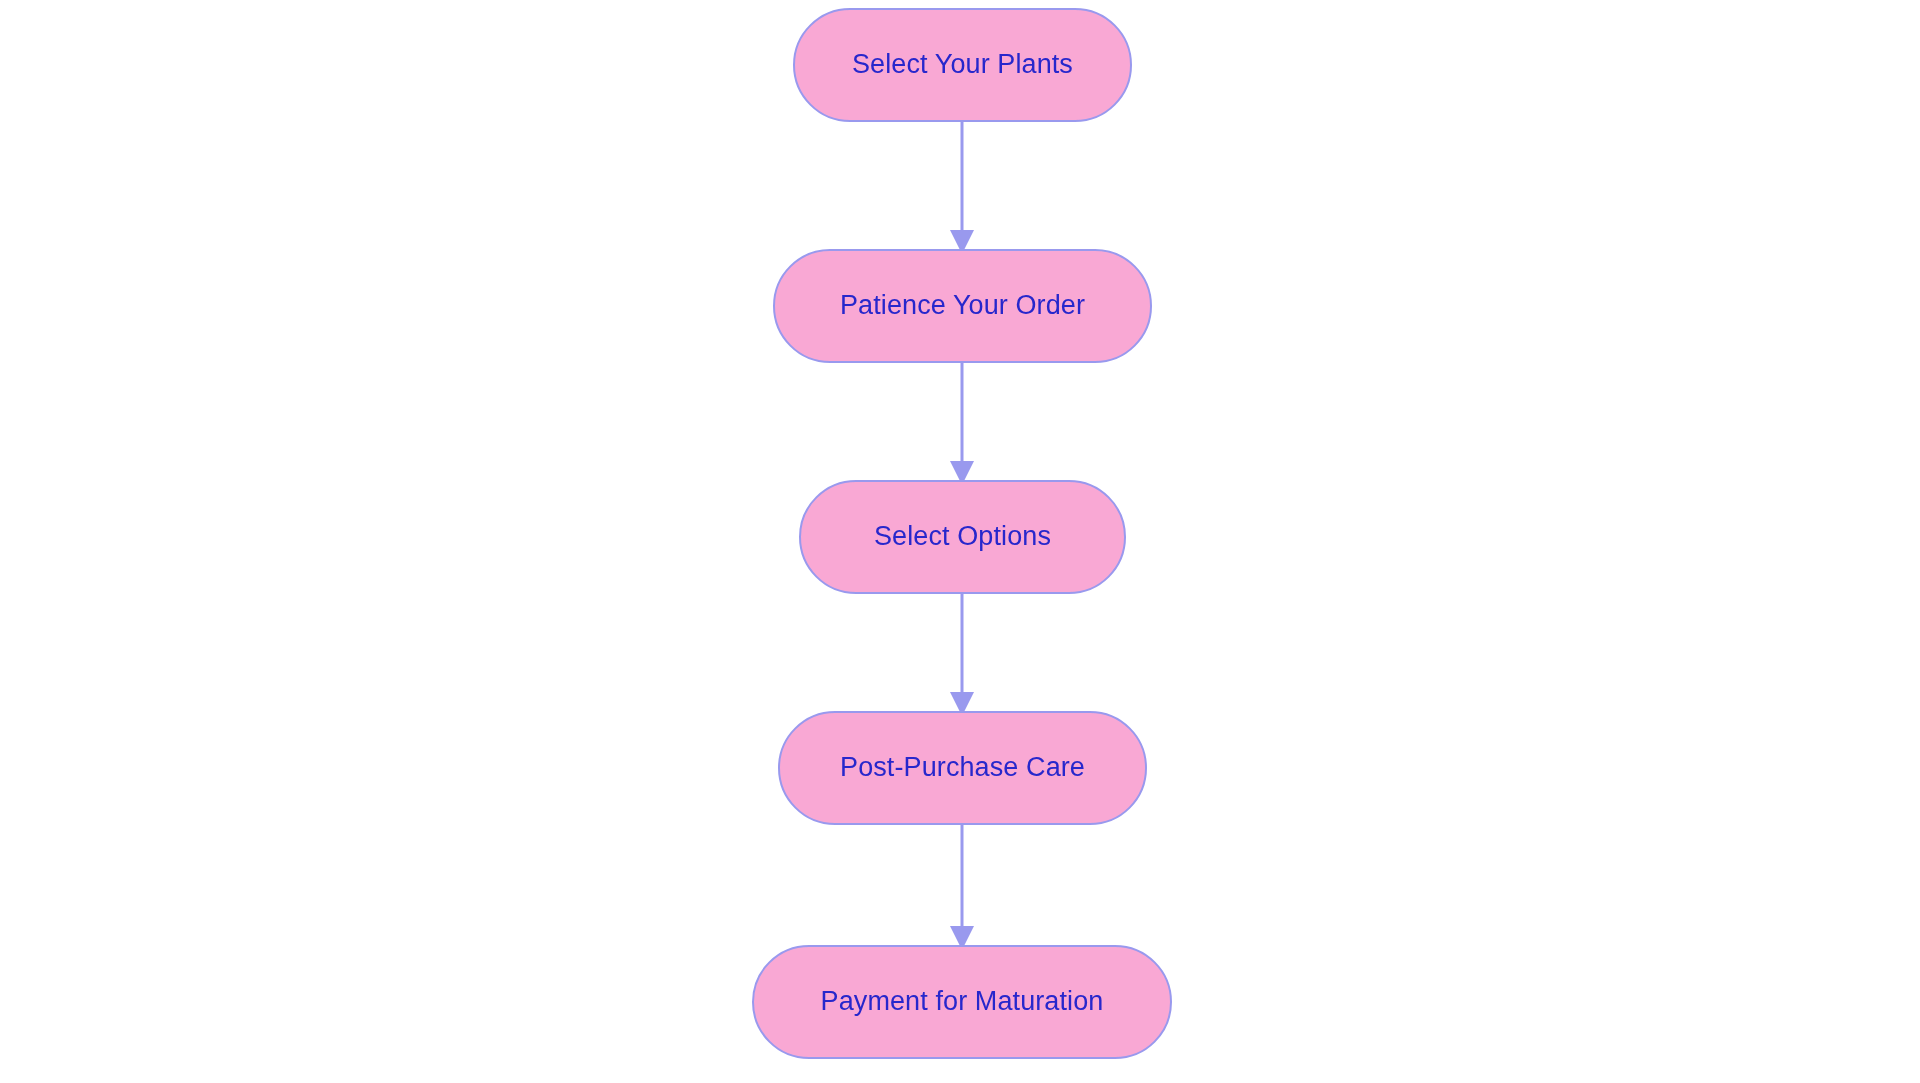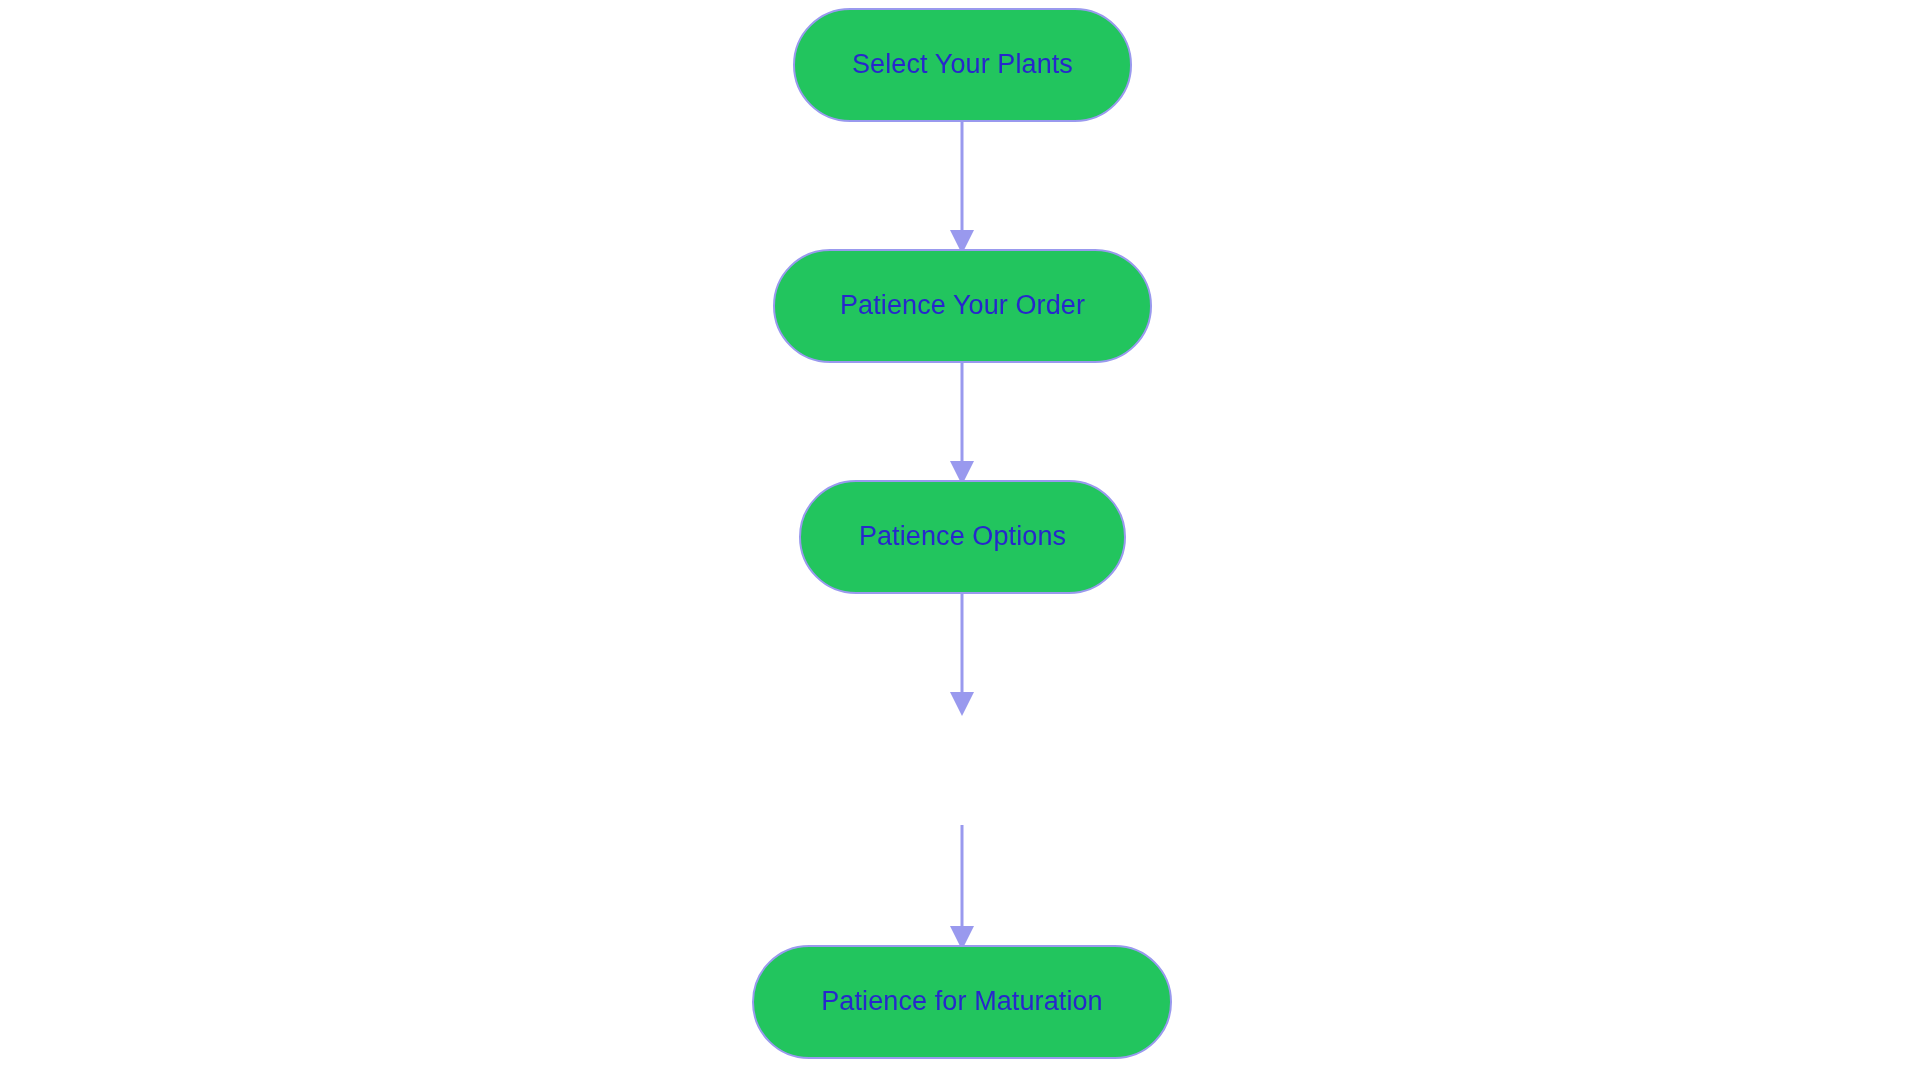--- a/index.html
+++ b/index.html
@@ -29,21 +29,21 @@
     height: 1083px;
     pointer-events: none;
   }
 
   .node {
     position: absolute;
     box-sizing: border-box;
     display: flex;
     align-items: center;
     justify-content: center;
-    background: #22c55e;
+    background: #f9a8d4;
     border: 2px solid #9999ee;
     border-radius: 9999px;
     text-align: center;
   }
 
   .node-label {
     color: #2727cc;
     font-family: "Liberation Sans", sans-serif;
     font-size: 27px;
     font-weight: 400;
@@ -80,21 +80,24 @@
 
   <div class="node" style="left:793px; top:8px; width:339px; height:114px;">
     <span class="node-label">Select Your Plants</span>
   </div>
 
   <div class="node" style="left:773px; top:249px; width:379px; height:114px;">
     <span class="node-label">Patience Your Order</span>
   </div>
 
   <div class="node" style="left:799px; top:480px; width:327px; height:114px;">
-    <span class="node-label">Patience Options</span>
+    <span class="node-label">Select Options</span>
   </div>
 
+  <div class="node" style="left:778px; top:711px; width:369px; height:114px;">
+    <span class="node-label">Post-Purchase Care</span>
+  </div>
 
   <div class="node" style="left:752px; top:945px; width:420px; height:114px;">
-    <span class="node-label">Patience for Maturation</span>
+    <span class="node-label">Payment for Maturation</span>
   </div>
 
 </div>
 
 </body></html>

